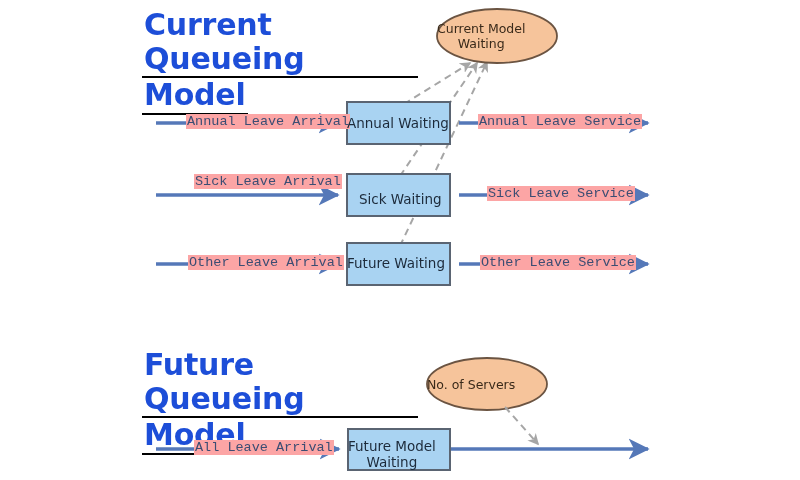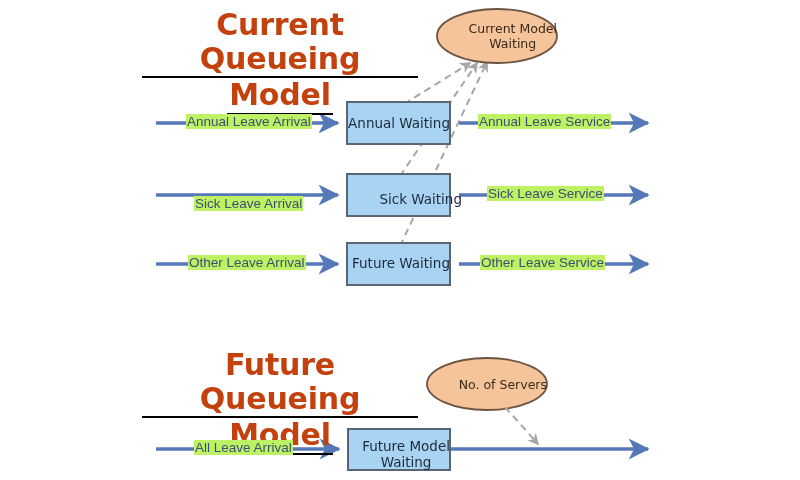--- a/index.html
+++ b/index.html
@@ -22,24 +22,24 @@
   }
   svg.layer {
     position: absolute;
     left: 0;
     top: 0;
     width: 800px;
     height: 480px;
   }
   .title {
     position: absolute;
-    text-align: center;
+    text-align: left;
     font-family: "DejaVu Sans", sans-serif;
     font-weight: bold;
-    color: #c2410c;
+    color: #1d4ed8;
     line-height: 1.12;
     letter-spacing: -0.2px;
   }
   .title .tline {
     display: inline-block;
     border-bottom: 2px solid #000000;
     padding: 0 2px 1px 2px;
   }
   .title-current {
     left: 142px;
@@ -50,42 +50,42 @@
   .title-future {
     left: 142px;
     top: 348px;
     width: 276px;
     font-size: 30px;
   }
   .node-label {
     position: absolute;
     display: flex;
     align-items: center;
-    justify-content: flex-end;
+    justify-content: flex-start;
     text-align: center;
     color: #1c2a3a;
     font-family: "DejaVu Sans", sans-serif;
     pointer-events: none;
   }
   .box-label {
     font-size: 13.5px;
     line-height: 1.15;
   }
   .ellipse-label {
     font-size: 12.5px;
     line-height: 1.2;
     color: #3a2a1a;
   }
   .edge-label {
     position: absolute;
     color: #3c4d73;
-    font-family: Liberation Sans, sans-serif;
+    font-family: Liberation Mono, monospace;
     font-size: 13.5px;
     white-space: nowrap;
-    background: #bef264;
+    background: #fca5a5;
     padding: 0 1px;
     pointer-events: none;
   }
   .edge-label.left {
     text-align: center;
   }
 </style>
 </head>
 <body>
 
@@ -147,21 +147,21 @@
     <div>
       <div>Current Model</div>
       <div>Waiting</div>
     </div>
   </div>
 
   <div class="edge-label left" style="left:186px; top:114px;">Annual Leave Arrival</div>
   <div class="node-label box-label" style="left:347px; top:102px; width:103px; height:44px;">Annual Waiting</div>
   <div class="edge-label" style="left:478px; top:114px;">Annual Leave Service</div>
 
-  <div class="edge-label left" style="left:194px; top:196px;">Sick Leave Arrival</div>
+  <div class="edge-label left" style="left:194px; top:174px;">Sick Leave Arrival</div>
   <div class="node-label box-label" style="left:347px; top:174px; width:103px; height:51px;padding-left:12px;">Sick Waiting</div>
   <div class="edge-label left" style="left:188px; top:255px;">Other Leave Arrival</div>
 
   <div class="edge-label" style="left:487px; top:186px;">Sick Leave Service</div>
   <div class="node-label box-label" style="left:347px; top:243px; width:103px; height:42px;">Future Waiting</div>
   <div class="edge-label" style="left:480px; top:255px;">Other Leave Service</div>
 
   <div class="title title-future">
     <div><span class="tline">Future Queueing</span></div>
     <div><span class="tline">Model</span></div>

